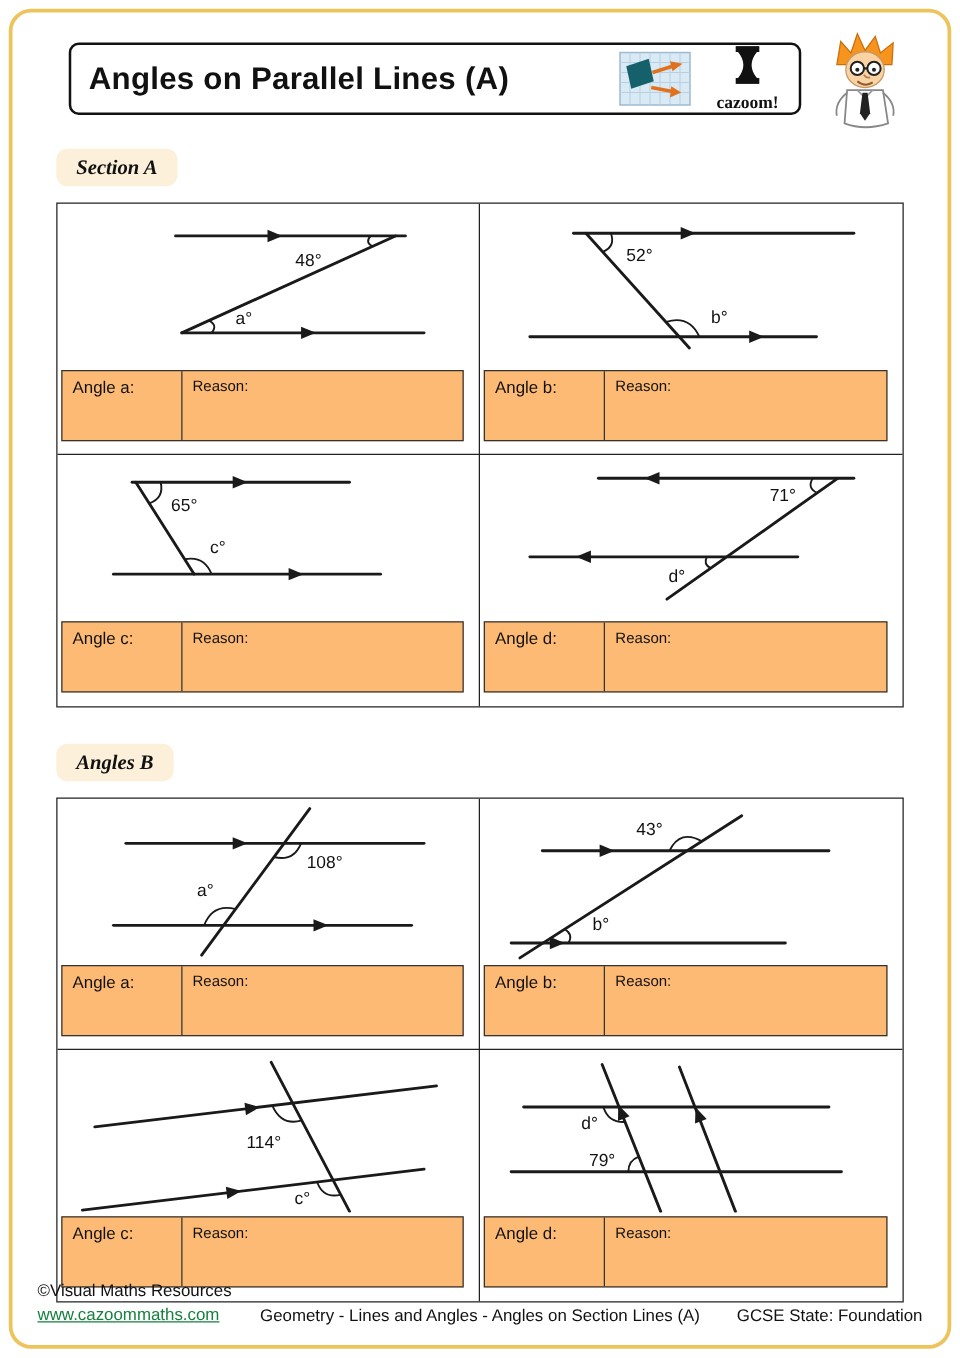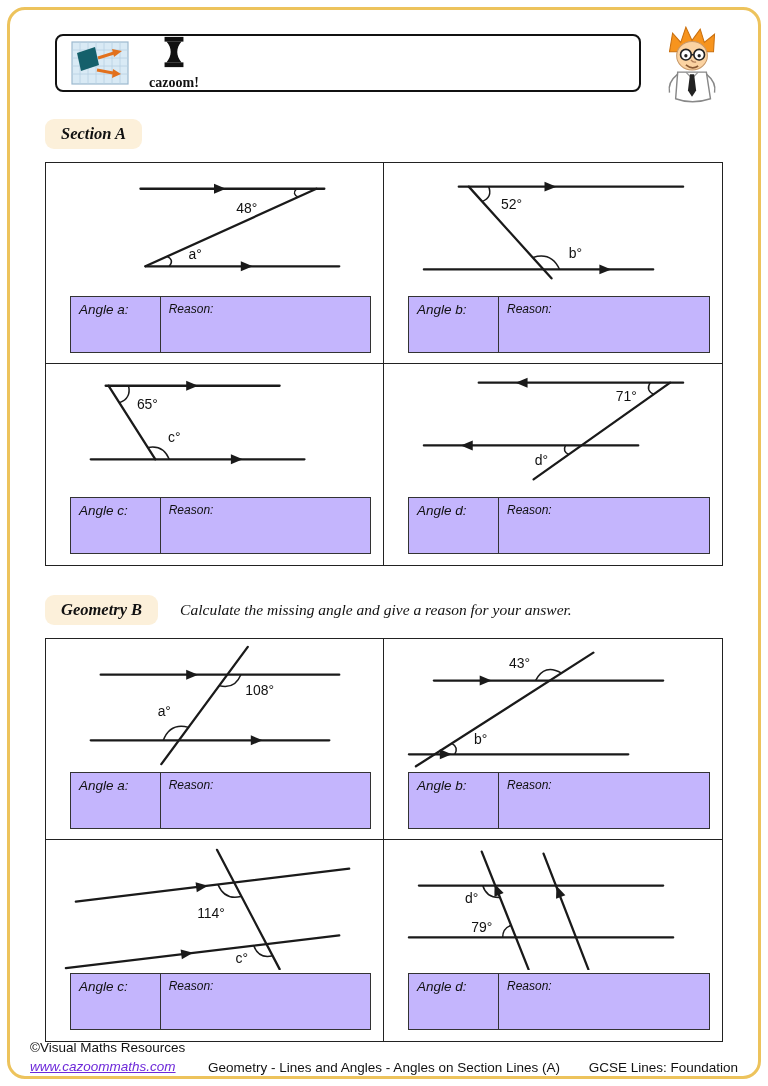--- a/index.html
+++ b/index.html
@@ -51,59 +51,59 @@
     border:1.8px solid #222;
     display:grid;
     grid-template-columns:1fr 1fr;
     background:#fff;
   }
   .cell { height:201px; padding-top:3px; }
   .cell.r1 { border-bottom:1.8px solid #222; }
   .cell.c1 { border-right:1.8px solid #222; }
   .diagram { display:block; width:100%; height:127px; }
   .answer-box {
-    margin:3px 12px 0 24px;
+    margin:3px 12px 0 3px;
     border:1.7px solid #333;
     height:57px;
     display:flex;
-    background:#c4b5fd;
-    font-style:italic;
+    background:#fdba74;
   }
   .answer-angle { width:30%; border-right:1.7px solid #333; padding:5px 8px; font-size:13.5px; }
   .answer-reason { flex:1; padding:5px 8px; font-size:12px; }
 
   
   .dl   { stroke:#1a1a1a; stroke-width:2.3; fill:none; stroke-linecap:round; }
   .darc { stroke:#1a1a1a; stroke-width:1.5; fill:none; }
   .da   { fill:#1a1a1a; }
   .dt   { font:14px "Liberation Sans", sans-serif; fill:#111; }
 
   
   .footer {
-    position:absolute; left:30px; right:30px; bottom:9px;
+    position:absolute; left:30px; right:30px; bottom:24px;
     display:flex; align-items:flex-end;
     font-size:13.5px; z-index:6;
   }
   .footer-left { line-height:1.4; }
-  .footer-link { color:#6d28d9; text-decoration:underline;font-style:italic; }
+  .footer-link { color:#15803d; text-decoration:underline; }
   .footer-center {
     position:absolute; left:50%; transform:translateX(-50%);
     bottom:2px; white-space:nowrap;
   }
   .footer-right { margin-left:auto; padding-bottom:2px; }
 </style>
 </head>
 <body>
 
 <div class="page-border"></div>
 
 <div class="content">
 
   <div class="header">
     <div class="title-box">
+      <h1>Angles on Parallel Lines (A)</h1>
 
       <span class="geo-icon">
         <svg viewBox="0 0 58 44" width="58" height="44">
           <rect x="1" y="1" width="56" height="42" fill="#d9eaf5" stroke="#9db9cf" stroke-width="1.2"></rect>
           <g stroke="#b7d0e2" stroke-width="0.8">
             <line x1="9" y1="1" x2="9" y2="43"></line>
               <line x1="17" y1="1" x2="17" y2="43"></line>
             <line x1="25" y1="1" x2="25" y2="43"></line>
               <line x1="33" y1="1" x2="33" y2="43"></line>
             <line x1="41" y1="1" x2="41" y2="43"></line>
@@ -224,22 +224,21 @@
         <text class="dt" x="158" y="98" text-anchor="middle">d°</text>
       </svg>
       <div class="answer-box">
         <div class="answer-angle">Angle d:</div>
         <div class="answer-reason">Reason:</div>
       </div>
     </div>
   </div>
 
   <div class="section-head" style="margin-top:28px;">
-    <span class="section-pill">Geometry B</span>
-    <span class="instruction">Calculate the missing angle and give a reason for your answer.</span>
+    <span class="section-pill">Angles B</span>
   </div>
 
   <div class="problem-grid">
 
     <div class="cell r1 c1">
       <svg class="diagram" viewBox="0 0 339 126">
         <path class="dl" d="M55 32 H295"></path>
         <path class="dl" d="M203 4 L116 122"></path>
         <path class="dl" d="M45 98 H285"></path>
         <polygon class="da" points="-9,-5 3,0 -9,5" transform="translate(150,32)"></polygon>
@@ -312,14 +311,14 @@
   </div>
 
 </div>
 
 <div class="footer">
   <div class="footer-left">
     <div>©Visual Maths Resources</div>
     <a class="footer-link" href="#">www.cazoommaths.com</a>
   </div>
   <div class="footer-center">Geometry - Lines and Angles - Angles on Section Lines (A)</div>
-  <div class="footer-right">GCSE Lines: Foundation</div>
+  <div class="footer-right">GCSE State: Foundation</div>
 </div>
 
 </body></html>

